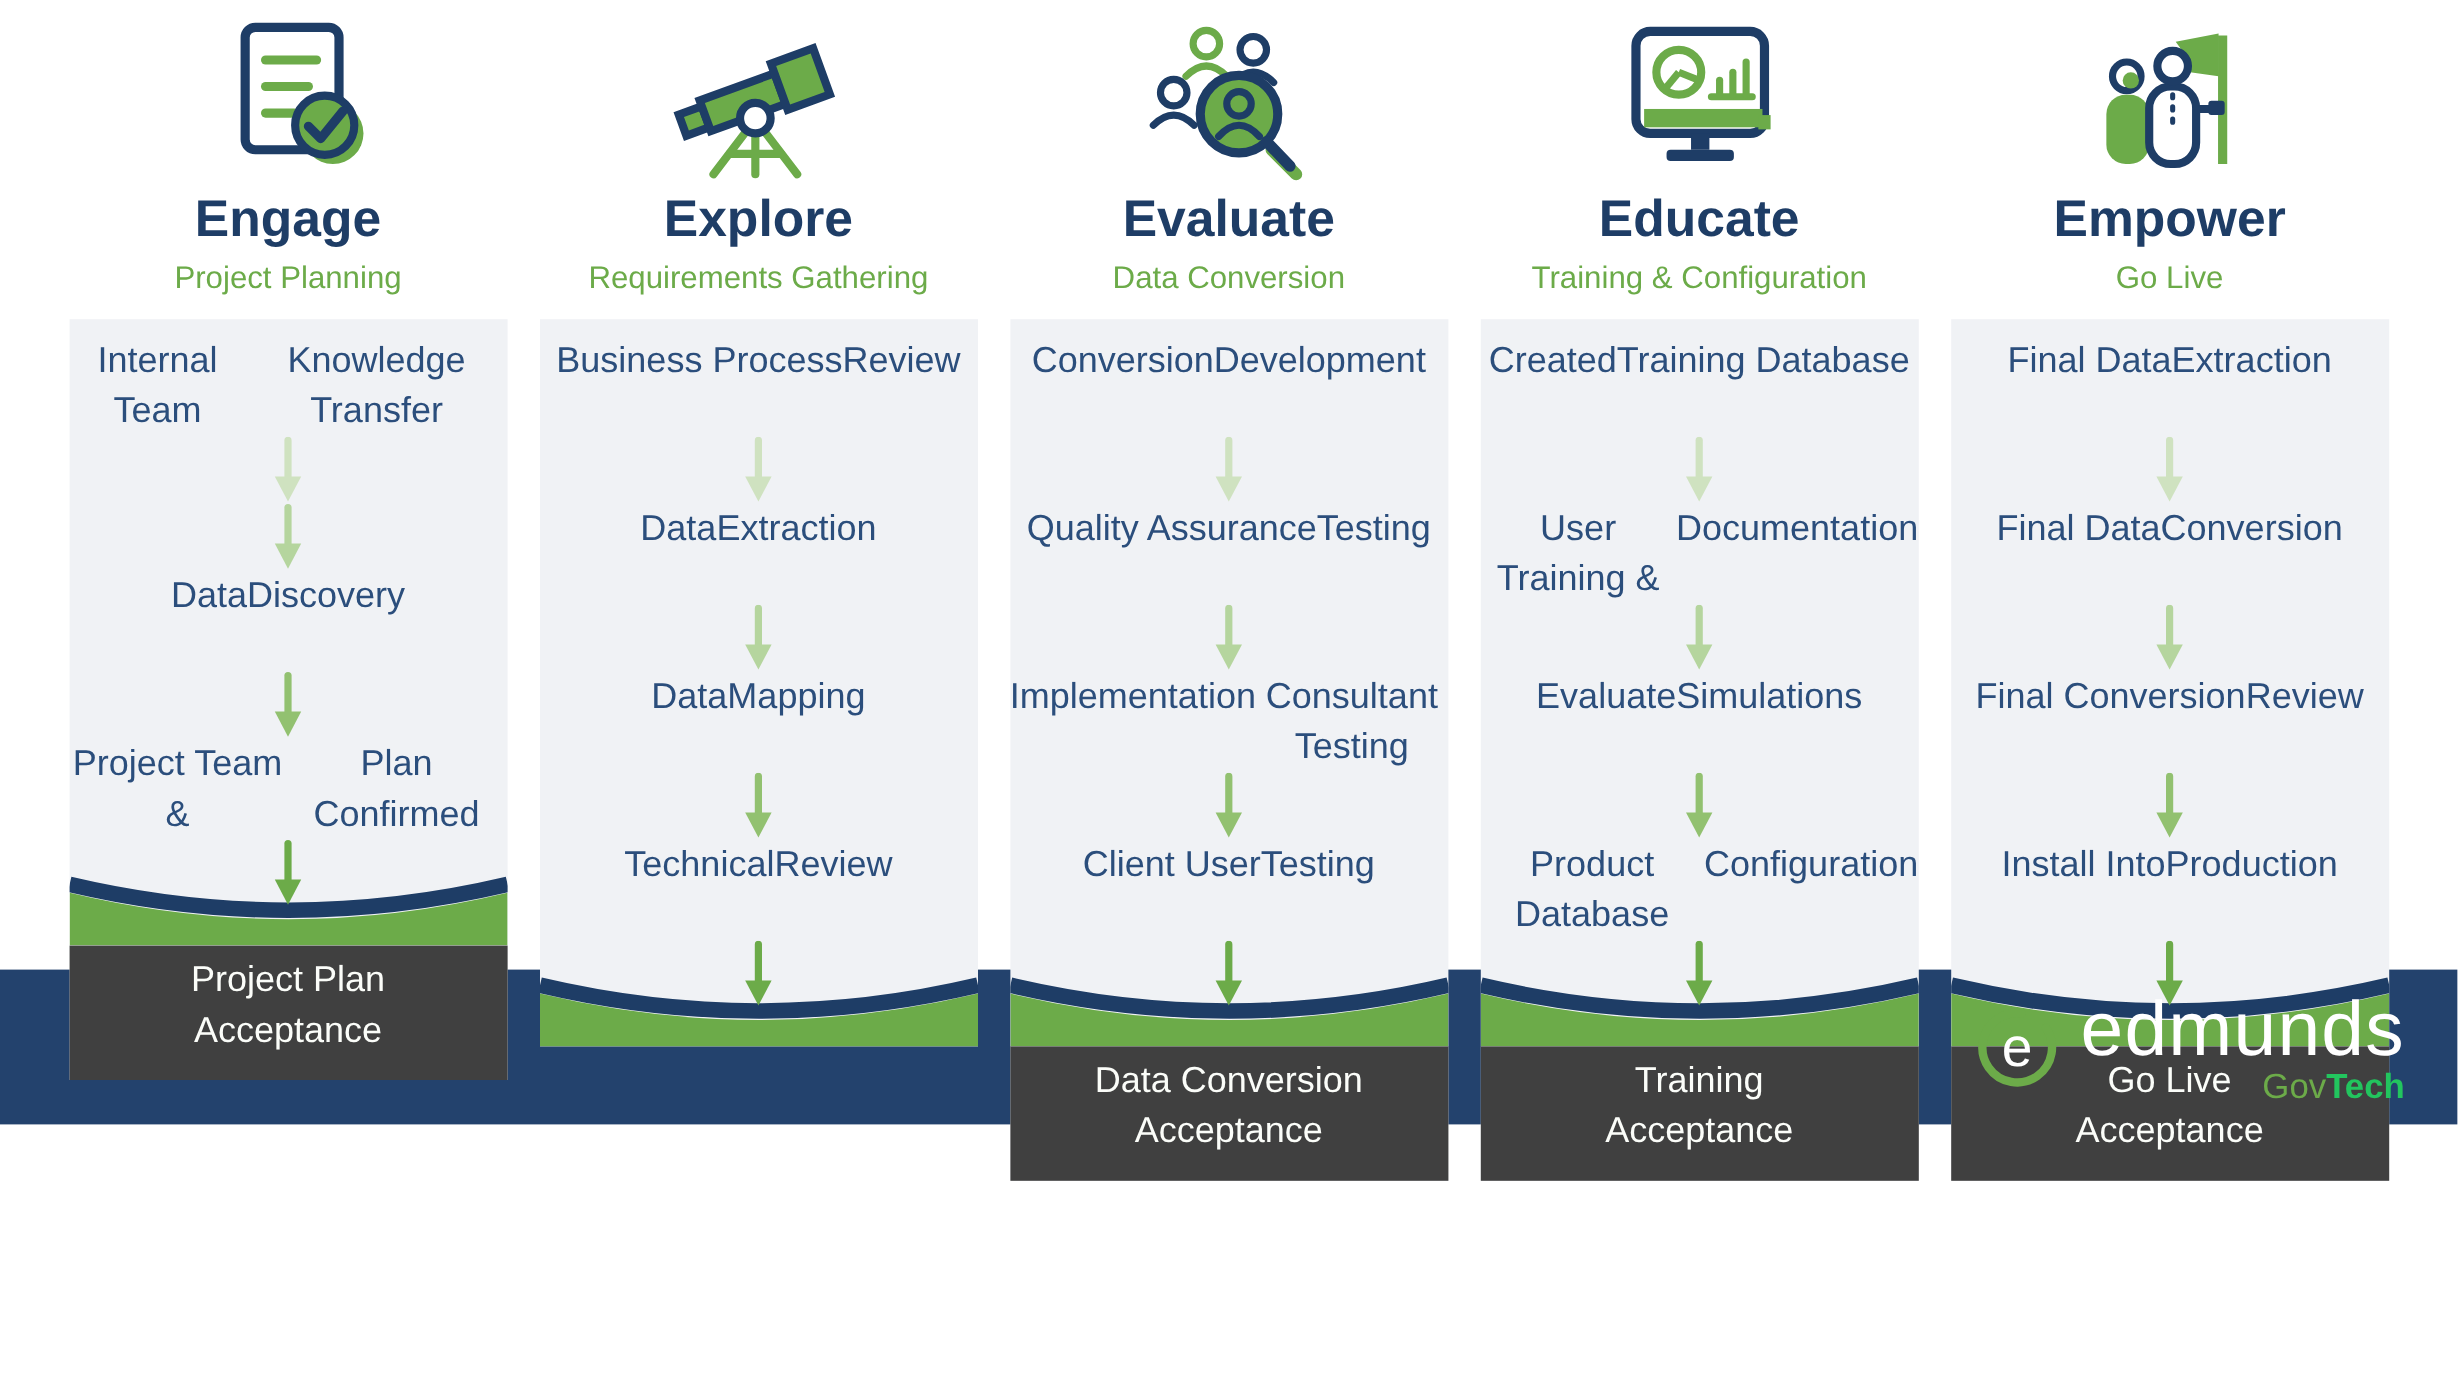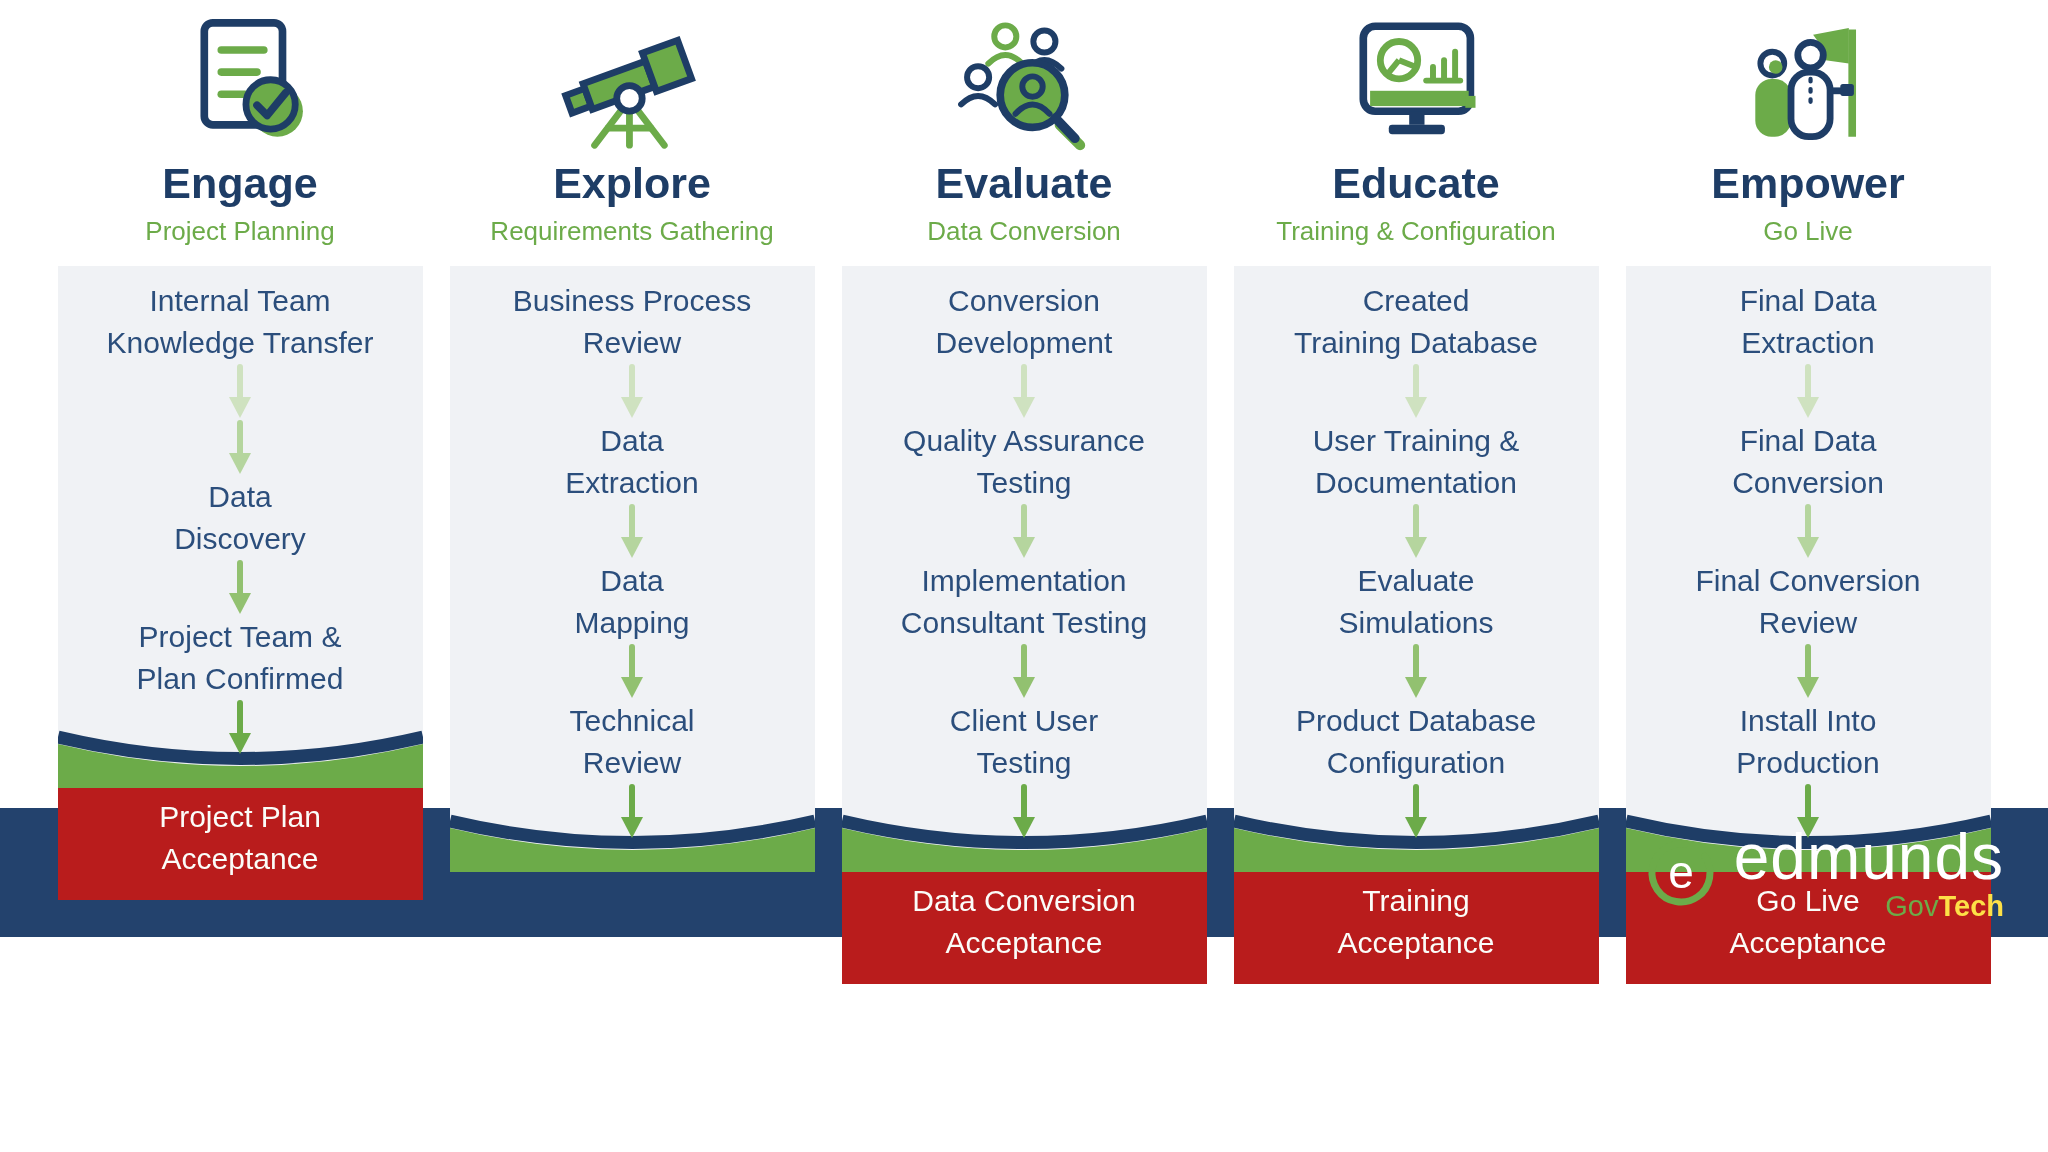--- a/index.html
+++ b/index.html
@@ -23,48 +23,48 @@
   }
   .panel{
     margin-top:16px;width:365px;height:746px;background:#f0f2f5;
     display:flex;flex-direction:column;box-sizing:border-box;
   }
   .steps{
     flex:1;display:flex;flex-direction:column;align-items:center;
     justify-content:space-between;padding-top:14px;box-sizing:border-box;
   }
   .step{
-    height:84px;display:flex;flex-direction:column;justify-content:center;
+    height:84px;display:flex;flex-direction:row;justify-content:center;
     text-align:center;font-size:30px;line-height:42px;color:#2b4e7c;
   }
   .arrow-wrap{height:56px;display:flex;align-items:center;justify-content:center;}
   .arrow-wrap.a4{margin-bottom:-26px;position:relative;z-index:2;}
   .arrow line{stroke-width:6;stroke-linecap:round;fill:none;}
   .a1 line{stroke:#cfe2c0;} .a1 polygon{fill:#cfe2c0;}
   .a2 line{stroke:#b5d59e;} .a2 polygon{fill:#b5d59e;}
   .a3 line{stroke:#92c170;} .a3 polygon{fill:#92c170;}
   .a4 line{stroke:#6cab49;} .a4 polygon{fill:#6cab49;}
   .curve{display:block;width:365px;height:58px;}
   .result{
-    width:365px;height:112px;background:#b91c1c;color:#fbfdf9;
+    width:365px;height:112px;background:#404040;color:#fbfdf9;
     text-align:center;font-size:30px;line-height:42px;
     display:flex;flex-direction:column;justify-content:flex-start;
     padding-top:8px;box-sizing:border-box;
   }
   .footer{
     width:2048px;height:129px;background:#23426d;
     display:flex;align-items:center;justify-content:flex-end;
     box-sizing:border-box;padding-right:44px;
   }
   .brand{display:flex;align-items:center;gap:18px;}
   .brand-text{display:flex;flex-direction:column;align-items:flex-end;}
   .brand-name{color:#ffffff;font-size:64px;line-height:64px;letter-spacing:1px;}
   .brand-sub{font-size:29px;line-height:30px;margin-top:2px;}
   .brand-sub .gov{color:#6cab49;}
-  .brand-sub .tech{color:#fde047;font-weight:bold;}
+  .brand-sub .tech{color:#22c55e;font-weight:bold;}
   .ic{display:block;}
 </style>
 </head>
 <body>
 
 <div class="board">
 
   <div class="col">
     <div class="icon-wrap">
       <svg class="ic" width="170" height="148" viewBox="0 0 200 160">

